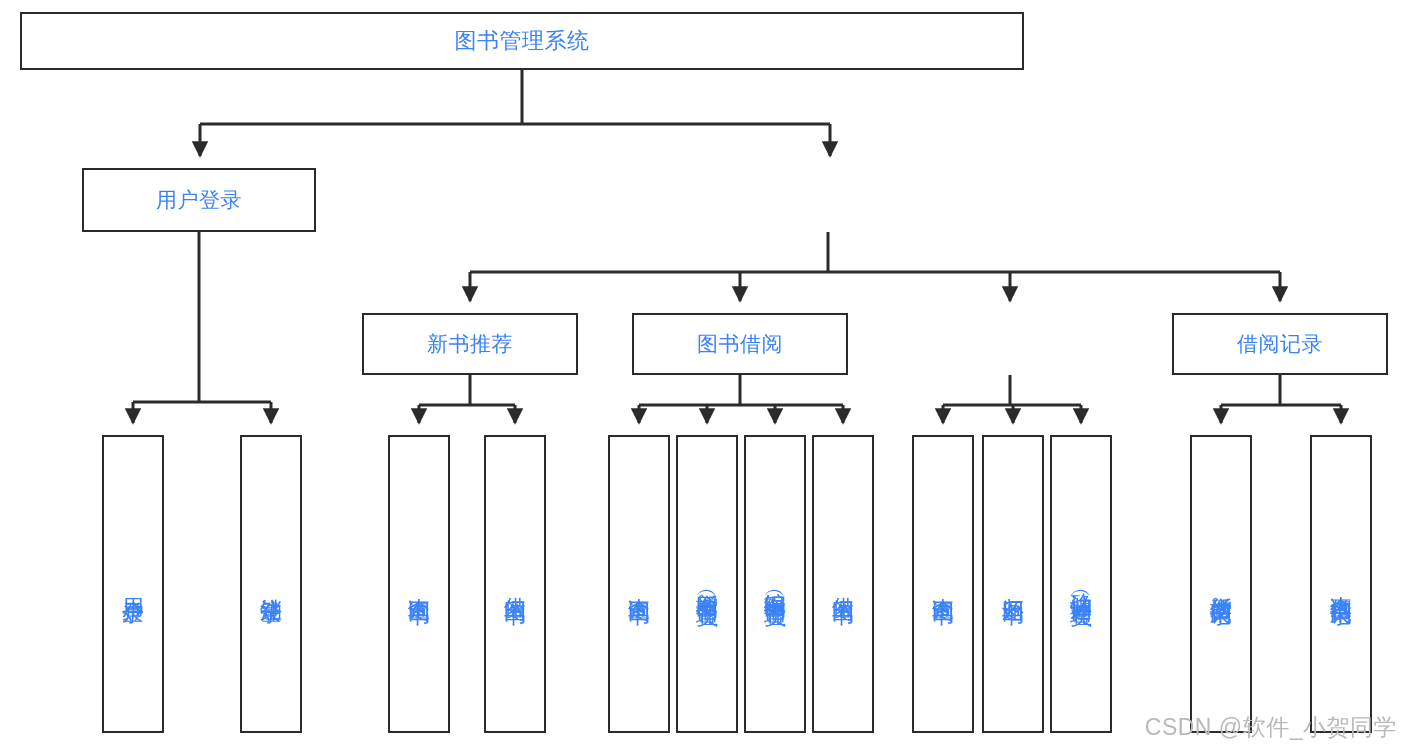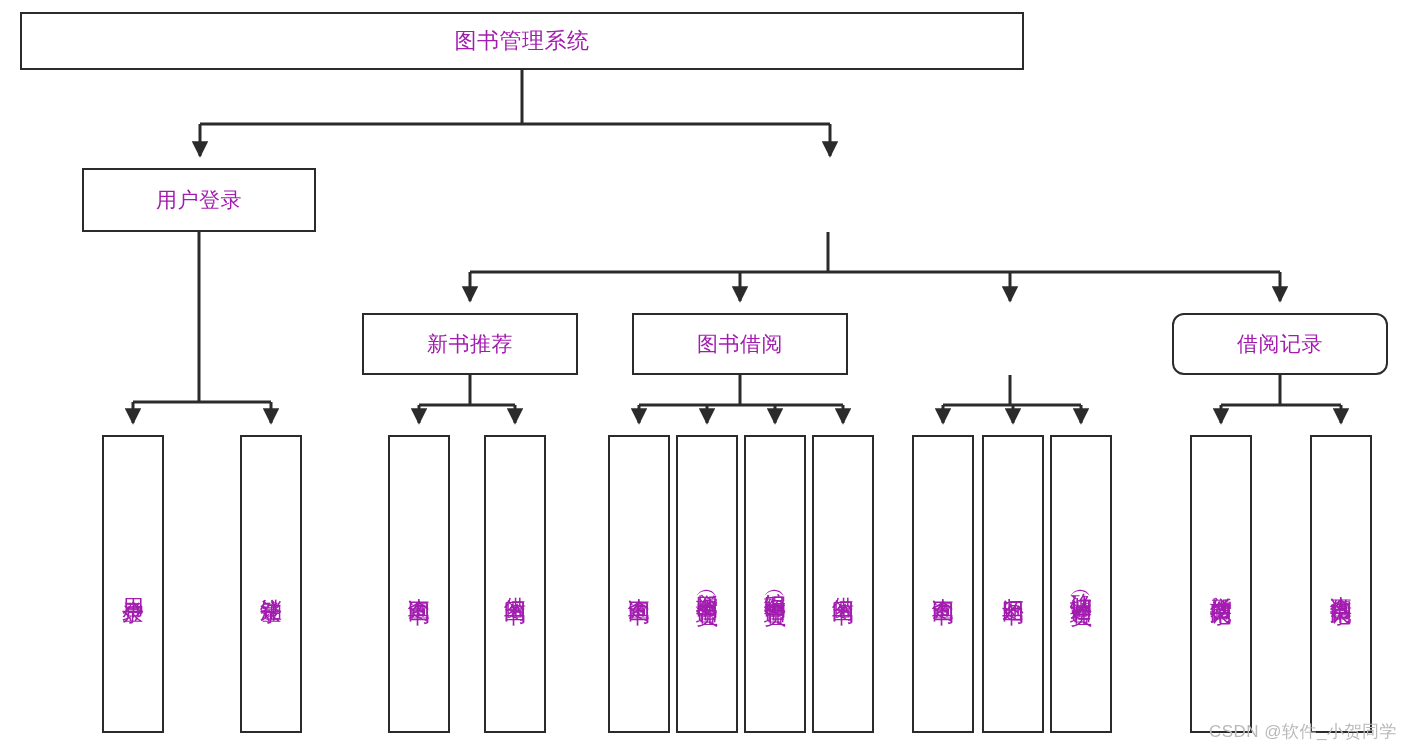--- a/index.html
+++ b/index.html
@@ -26,21 +26,21 @@
     pointer-events: none;
   }
   .node {
     position: absolute;
     box-sizing: border-box;
     background: #ffffff;
     border: 2.5px solid #2b2b2b;
     display: flex;
     align-items: center;
     justify-content: center;
-    color: #a21caf;
+    color: #3b82f6;
   }
   .node-label {
     display: block;
     text-align: center;
     line-height: 1.12;
     white-space: nowrap;
   }
   
   .node.horiz .node-label {
     font-size: 21px;
@@ -61,21 +61,21 @@
     font-size: 22px;
     line-height: 1.08;
     letter-spacing: 2px;
     white-space: normal;
     max-height: 100%;
   }
   .watermark {
     position: absolute;
     right: 8px;
     bottom: 4px;
-    font-size: 17px;
+    font-size: 23px;
     color: #b9b9b9;
     letter-spacing: 0.5px;
     white-space: nowrap;
     user-select: none;
   }
 </style>
 </head>
 <body>
 
 <div id="canvas">
@@ -137,21 +137,21 @@
   <div class="node horiz" style="left:82px; top:168px; width:234px; height:64px;">
     <span class="node-label">用户登录</span>
   </div>
 
   <div class="node horiz" style="left:632px; top:313px; width:216px; height:62px;">
     <span class="node-label">图书借阅</span>
   </div>
   <div class="node horiz" style="left:362px; top:313px; width:216px; height:62px;">
     <span class="node-label">新书推荐</span>
   </div>
-  <div class="node horiz" style="left:1172px; top:313px; width:216px; height:62px;border-radius:12px;">
+  <div class="node horiz" style="left:1172px; top:313px; width:216px; height:62px;">
     <span class="node-label">借阅记录</span>
   </div>
 
   <div class="node vert" style="left:102px; top:435px; width:62px; height:298px;">
     <span class="node-label">用户登录</span>
   </div>
   <div class="node vert" style="left:240px; top:435px; width:62px; height:298px;">
     <span class="node-label">注销登录</span>
   </div>
 

